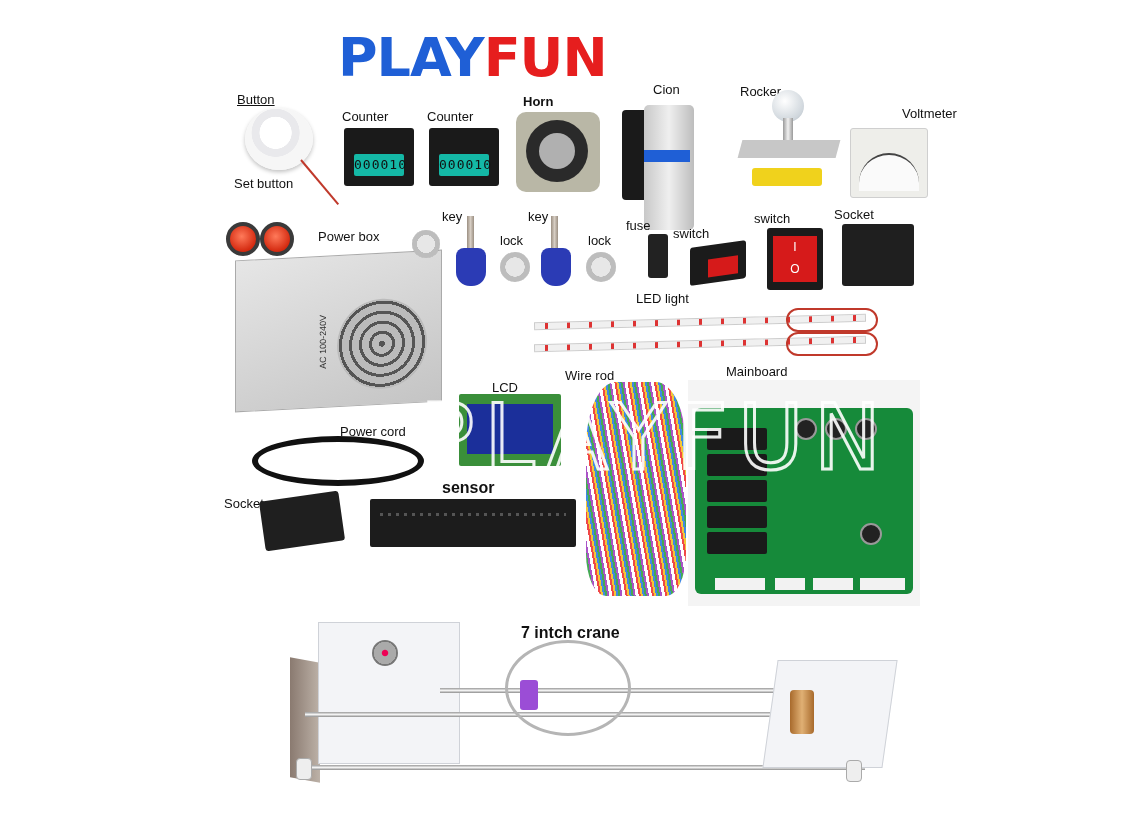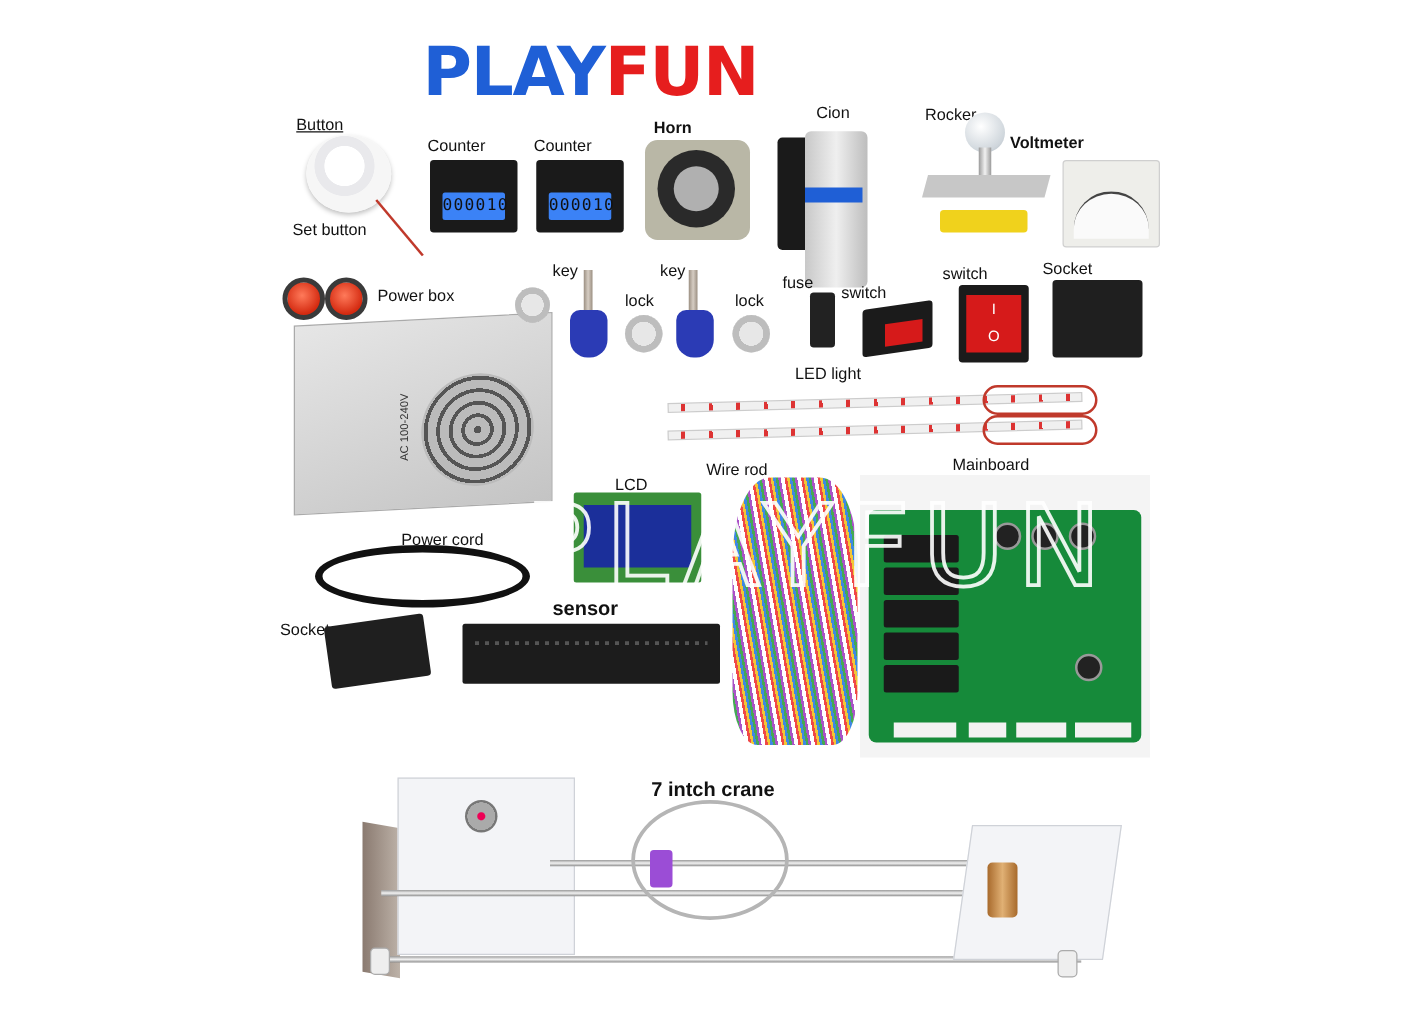--- a/index.html
+++ b/index.html
@@ -11,21 +11,21 @@
 
     
     #logo { left:338px; top:28px; font-family:"DejaVu Sans", sans-serif; font-weight:bold;
             font-size:54px; letter-spacing:-1px; line-height:60px; }
     #logo .blue { color:#1f5fd6; }
     #logo .red { color:#e61e1e; }
 
     
     .white-btn { border-radius:50%; background:radial-gradient(circle at 45% 40%, #ffffff 0 30%, #e9e9ec 31% 45%, #f6f6f6 46% 100%); box-shadow:0 2px 4px rgba(0,0,0,.25); }
     .counter { background:#1a1a1a; border-radius:3px; }
-    .counter .win { position:absolute; left:10px; right:10px; top:26px; height:22px; background:#3b82f6; border-radius:2px;
+    .counter .win { position:absolute; left:10px; right:10px; top:26px; height:22px; background:#14b8a6; border-radius:2px;
                     font-family:"DejaVu Sans Mono", monospace; font-size:13px; text-align:center; line-height:22px; color:#111; letter-spacing:1px; }
     .horn { background:#b9b7a6; border-radius:10px; }
     .horn .cone { position:absolute; left:10px; top:8px; width:62px; height:62px; border-radius:50%; background:#2a2a2a; }
     .horn .cap { position:absolute; left:23px; top:21px; width:36px; height:36px; border-radius:50%; background:#b0b0b0; }
     .coin { background:#1a1a1a; border-radius:4px; }
     .coin .plate { position:absolute; left:22px; top:-5px; width:50px; height:125px; background:linear-gradient(90deg,#c8c8c8,#efefef,#bdbdbd); border-radius:5px; }
     .coin .tag { position:absolute; left:22px; top:40px; width:46px; height:12px; background:#1f5fd6; }
     .rocker-plate { background:#c7c7c7; transform:skewX(-15deg); }
     .rocker-pcb { background:#f0d21c; border-radius:3px; }
     .rocker-ball { border-radius:50%; background:radial-gradient(circle at 40% 35%, #ffffff, #cfd6dc 70%, #a8b0b8); }
@@ -96,26 +96,26 @@
   <div class="plate"></div>
   <div class="tag"></div>
 </div>
 
 <div class="lbl" style="left:740px;top:84px;">Rocker</div>
 <div class="abs rocker-ball" style="left:772px;top:90px;width:32px;height:32px;"></div>
 <div class="abs rocker-shaft" style="left:783px;top:118px;width:10px;height:30px;"></div>
 <div class="abs rocker-plate" style="left:740px;top:140px;width:98px;height:18px;"></div>
 <div class="abs rocker-pcb" style="left:752px;top:168px;width:70px;height:18px;"></div>
 
-<div class="lbl" style="left:808px;top:106px;font-weight:bold;">Voltmeter</div>
+<div class="lbl" style="left:902px;top:106px;">Voltmeter</div>
 <div class="abs voltmeter" style="left:850px;top:128px;width:76px;height:68px;">
   <div class="dial"></div>
 </div>
 
-<div class="lbl" style="left:302px;top:229px;">Power box</div>
+<div class="lbl" style="left:318px;top:229px;">Power box</div>
 <div class="abs psu" style="left:235px;top:255px;width:205px;height:150px;transform:skewY(-3deg);">
   <div class="fan"></div>
   <div class="abs" style="left:60px;top:80px;font-size:9px;color:#333;transform:rotate(-90deg);">AC 100-240V</div>
 </div>
 
 <div class="abs lock-round" style="left:412px;top:230px;width:28px;height:28px;"></div>
 <div class="lbl" style="left:442px;top:209px;">key</div>
 <div class="abs key-blade" style="left:467px;top:216px;width:7px;height:34px;"></div>
 <div class="abs key-head" style="left:456px;top:248px;width:30px;height:38px;"></div>
 <div class="lbl" style="left:500px;top:233px;">lock</div>
@@ -142,40 +142,40 @@
 
 <div class="lbl" style="left:834px;top:207px;">Socket</div>
 <div class="abs socket-big" style="left:842px;top:224px;width:72px;height:62px;"></div>
 
 <div class="lbl" style="left:636px;top:291px;">LED light</div>
 <div class="abs led-strip" style="left:534px;top:318px;width:330px;transform:rotate(-1.5deg);"></div>
 <div class="abs led-strip" style="left:534px;top:340px;width:330px;transform:rotate(-1.5deg);"></div>
 <div class="abs" style="left:786px;top:308px;width:88px;height:20px;border:2px solid #c0392b;border-radius:12px;"></div>
 <div class="abs" style="left:786px;top:332px;width:88px;height:20px;border:2px solid #c0392b;border-radius:12px;"></div>
 
-<div class="lbl" style="left:321px;top:424px;">Power cord</div>
+<div class="lbl" style="left:340px;top:424px;">Power cord</div>
 <div class="abs cord" style="left:252px;top:436px;width:160px;height:38px;"></div>
 
 <div class="lbl" style="left:492px;top:380px;">LCD</div>
 <div class="abs lcd" style="left:459px;top:394px;width:102px;height:72px;">
   <div class="screen"></div>
 </div>
 
 <div class="lbl bold" style="left:442px;top:479px;">sensor</div>
 <div class="abs sensor-bar" style="left:370px;top:499px;width:206px;height:48px;">
   <div class="holes"></div>
 </div>
 
 <div class="lbl" style="left:224px;top:496px;">Socket</div>
 <div class="abs socket-big" style="left:262px;top:496px;width:80px;height:50px;transform:rotate(-8deg);"></div>
 
 <div class="lbl" style="left:565px;top:368px;text-align:center;">Wire rod</div>
 <div class="abs wires" style="left:586px;top:382px;width:100px;height:214px;"></div>
 
-<div class="lbl" style="left:726px;top:364px;margin-left:36px;">Mainboard</div>
+<div class="lbl" style="left:726px;top:364px;">Mainboard</div>
 <div class="abs" style="left:688px;top:380px;width:232px;height:226px;background:#f4f4f4;"></div>
 <div class="abs board" style="left:695px;top:408px;width:218px;height:186px;border-radius:6px;">
   <div class="relay" style="top:20px;"></div>
   <div class="relay" style="top:46px;"></div>
   <div class="relay" style="top:72px;"></div>
   <div class="relay" style="top:98px;"></div>
   <div class="relay" style="top:124px;"></div>
   <div class="cap" style="left:100px;top:10px;"></div>
   <div class="cap" style="left:130px;top:10px;"></div>
   <div class="cap" style="left:160px;top:10px;"></div>

